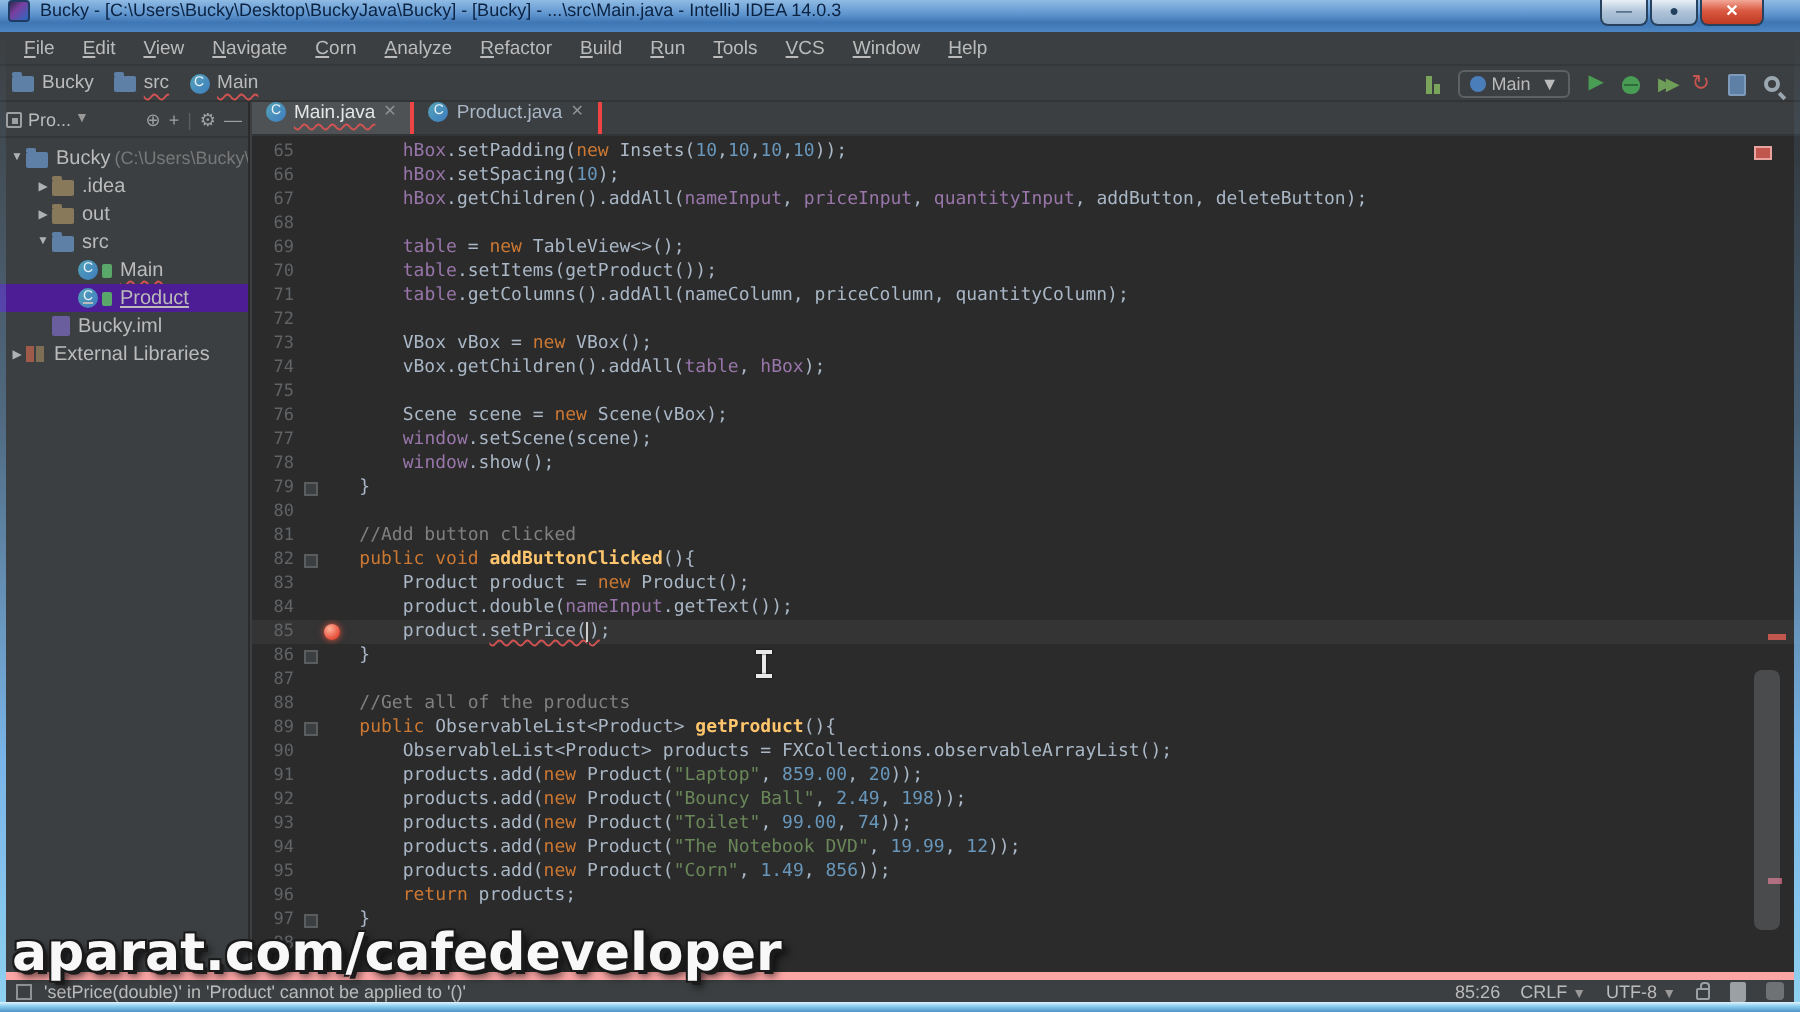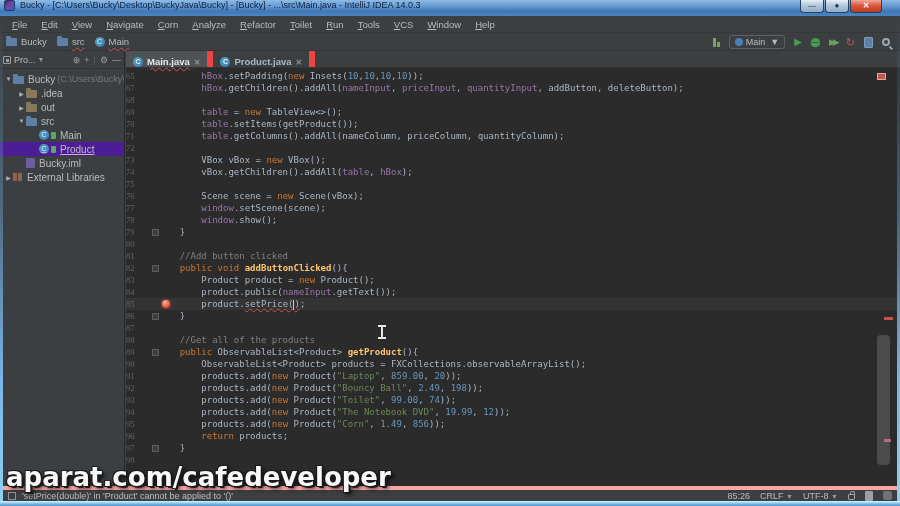--- a/index.html
+++ b/index.html
@@ -68,29 +68,29 @@
     font-size:7px; line-height:10px; text-align:center; font-family:"Liberation Sans",sans-serif; flex:none; }
   .icon-rune { width:5px; height:7px; background:#59A869; border-radius:1px; margin-left:2px; flex:none; }
   .icon-iml { width:9px; height:10px; background:#6A5E9E; border-radius:1px; flex:none; }
   .icon-lib { width:10px; height:10px; flex:none; position:relative; }
   .icon-lib::before { content:""; position:absolute; left:0; top:1px; width:4px; height:8px; background:#A05A4A; }
   .icon-lib::after { content:""; position:absolute; left:5px; top:1px; width:4px; height:8px; background:#7E6E54; }
 
   
   .editor { position:absolute; left:126px; top:51px; width:774px; height:435px; background:#2B2B2B; }
   .tabbar { height:17px; background:#3C3F41; display:flex; border-bottom:1px solid #323435; }
-  .tab { display:flex; align-items:flex-end; padding:0 7px; gap:4px; font-size:9.5px; color:#A9B7C6; border-right:6px solid #ef4444;font-weight:bold;}
+  .tab { display:flex; align-items:flex-start; padding:0 7px; gap:4px; font-size:9.5px; color:#A9B7C6; border-right:2px solid #ef4444;}
   .tab.active { background:#4E5254; color:#E6E6E6; }
   .tab-label.err { text-decoration:underline wavy #D25252 1px; text-underline-offset:2px; }
   .tab-close { color:#8E9294; font-size:8px; }
 
   .code-area { position:relative; width:774px; height:418px; overflow:hidden; padding-top:2px; font-family:"DejaVu Sans Mono",monospace; }
   .code-line { display:flex; height:12px; line-height:12px; font-size:9px; position:relative; }
   .code-line.current { background:#343434; }
-  .ln { width:26px; flex:none; text-align:left; padding-right:5px; color:#606366; font-size:8.5px; background:#2B2B2B;font-family:Liberation Serif, serif; }
+  .ln { width:26px; flex:none; text-align:right; padding-right:5px; color:#606366; font-size:8.5px; background:#2B2B2B; }
   .code-line.current .ln { background:#343434; }
   .fold { width:6px; flex:none; position:relative; }
   .fold.mark::after { content:""; position:absolute; left:0; top:3px; width:5px; height:5px; border:1px solid #5A5D5E; background:#3C3F41; }
   .lt { white-space:pre; color:#A9B7C6; }
   .tk-d { color:#A9B7C6; } .tk-k { color:#CC7832; } .tk-s { color:#6A8759; }
   .tk-n { color:#6897BB; } .tk-c { color:#808080; } .tk-f { color:#9876AA; }
   .tk-m { color:#FFC66D; font-weight:bold; }
   .tk-e { color:#A9B7C6; text-decoration:underline wavy #D25252 1px; text-underline-offset:1px; }
   .caret { display:inline-block; width:1px; height:10px; background:#CCCCCC; vertical-align:middle; }
   .bulb { position:absolute; left:36px; top:2px; width:8px; height:8px; border-radius:50%;
@@ -143,21 +143,21 @@
   </div>
 
   <div class="menubar" id="menu-items">
       <span class="menu-item">File</span>
       <span class="menu-item">Edit</span>
       <span class="menu-item">View</span>
       <span class="menu-item">Navigate</span>
       <span class="menu-item">Corn</span>
       <span class="menu-item">Analyze</span>
       <span class="menu-item">Refactor</span>
-      <span class="menu-item">Toilet</span>
+      <span class="menu-item">Build</span>
       <span class="menu-item">Run</span>
       <span class="menu-item">Tools</span>
       <span class="menu-item">VCS</span>
       <span class="menu-item">Window</span>
       <span class="menu-item">Help</span>
     </div>
 
   <div class="navbar" id="crumbs">
       <span class="crumb">
         <span class="icon-folder blue"></span>
@@ -263,20 +263,25 @@
         <span class="tab-close">✕</span>
       </div>
     </div>
     <div class="code-area" id="code-lines">
         <div class="code-line">
           <span class="ln">65</span>
           <span class="fold"></span>
           <span class="lt"><span class="tk-d">        </span><span class="tk-f">hBox</span><span class="tk-d">.setPadding(</span><span class="tk-k">new</span><span class="tk-d"> Insets(</span><span class="tk-n">10</span><span class="tk-d">,</span><span class="tk-n">10</span><span class="tk-d">,</span><span class="tk-n">10</span><span class="tk-d">,</span><span class="tk-n">10</span><span class="tk-d">));</span></span>
         </div>
         <div class="code-line">
+          <span class="ln">66</span>
+          <span class="fold"></span>
+          <span class="lt"><span class="tk-d">        </span><span class="tk-f">hBox</span><span class="tk-d">.setSpacing(</span><span class="tk-n">10</span><span class="tk-d">);</span></span>
+        </div>
+        <div class="code-line">
           <span class="ln">67</span>
           <span class="fold"></span>
           <span class="lt"><span class="tk-d">        </span><span class="tk-f">hBox</span><span class="tk-d">.getChildren().addAll(</span><span class="tk-f">nameInput</span><span class="tk-d">, </span><span class="tk-f">priceInput</span><span class="tk-d">, </span><span class="tk-f">quantityInput</span><span class="tk-d">, addButton, deleteButton);</span></span>
         </div>
         <div class="code-line">
           <span class="ln">68</span>
           <span class="fold"></span>
           <span class="lt"></span>
         </div>
         <div class="code-line">
@@ -350,21 +355,21 @@
           <span class="lt"><span class="tk-k">    public void </span><span class="tk-m">addButtonClicked</span><span class="tk-d">(){</span></span>
         </div>
         <div class="code-line">
           <span class="ln">83</span>
           <span class="fold"></span>
           <span class="lt"><span class="tk-d">        Product product = </span><span class="tk-k">new</span><span class="tk-d"> Product();</span></span>
         </div>
         <div class="code-line">
           <span class="ln">84</span>
           <span class="fold"></span>
-          <span class="lt"><span class="tk-d">        product.public(</span><span class="tk-f">nameInput</span><span class="tk-d">.getText());</span></span>
+          <span class="lt"><span class="tk-d">        product.double(</span><span class="tk-f">nameInput</span><span class="tk-d">.getText());</span></span>
         </div>
         <div class="code-line current">
           <span class="ln">85</span>
           <span class="fold"></span>
           <span class="lt"><span class="tk-d">        product.</span><span class="tk-e">setPrice(</span><span class="caret"></span><span class="tk-e">)</span><span class="tk-d">;</span></span>
           <span class="bulb"></span>
         </div>
         <div class="code-line">
           <span class="ln">86</span>
           <span class="fold mark"></span>

